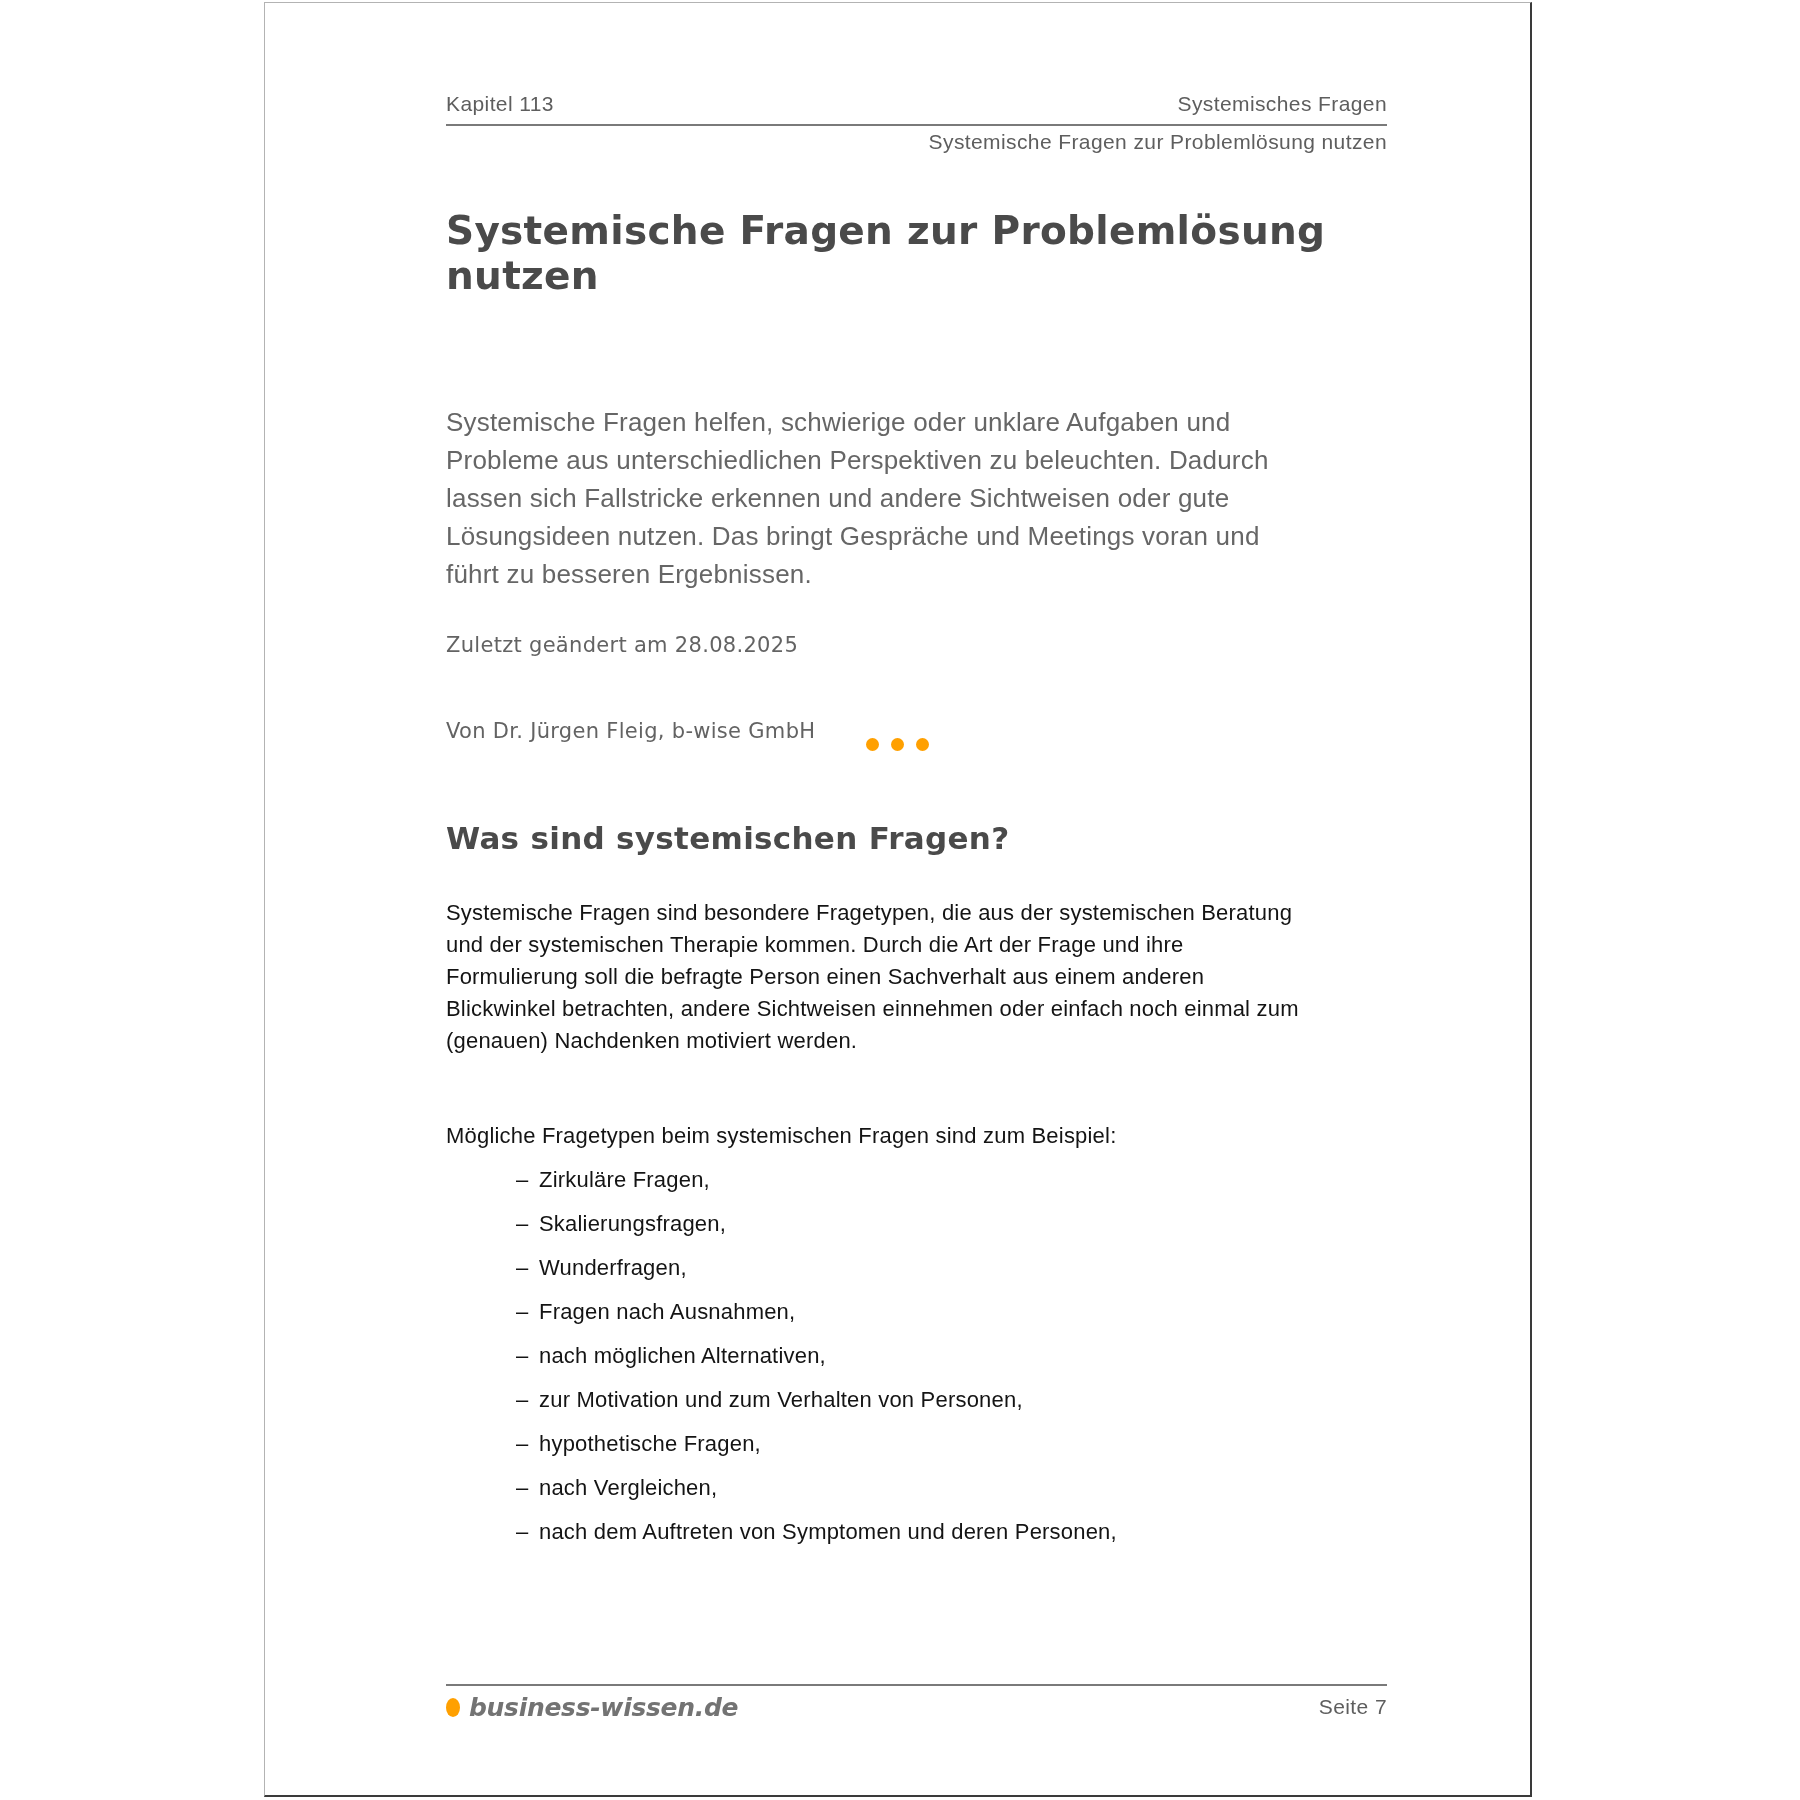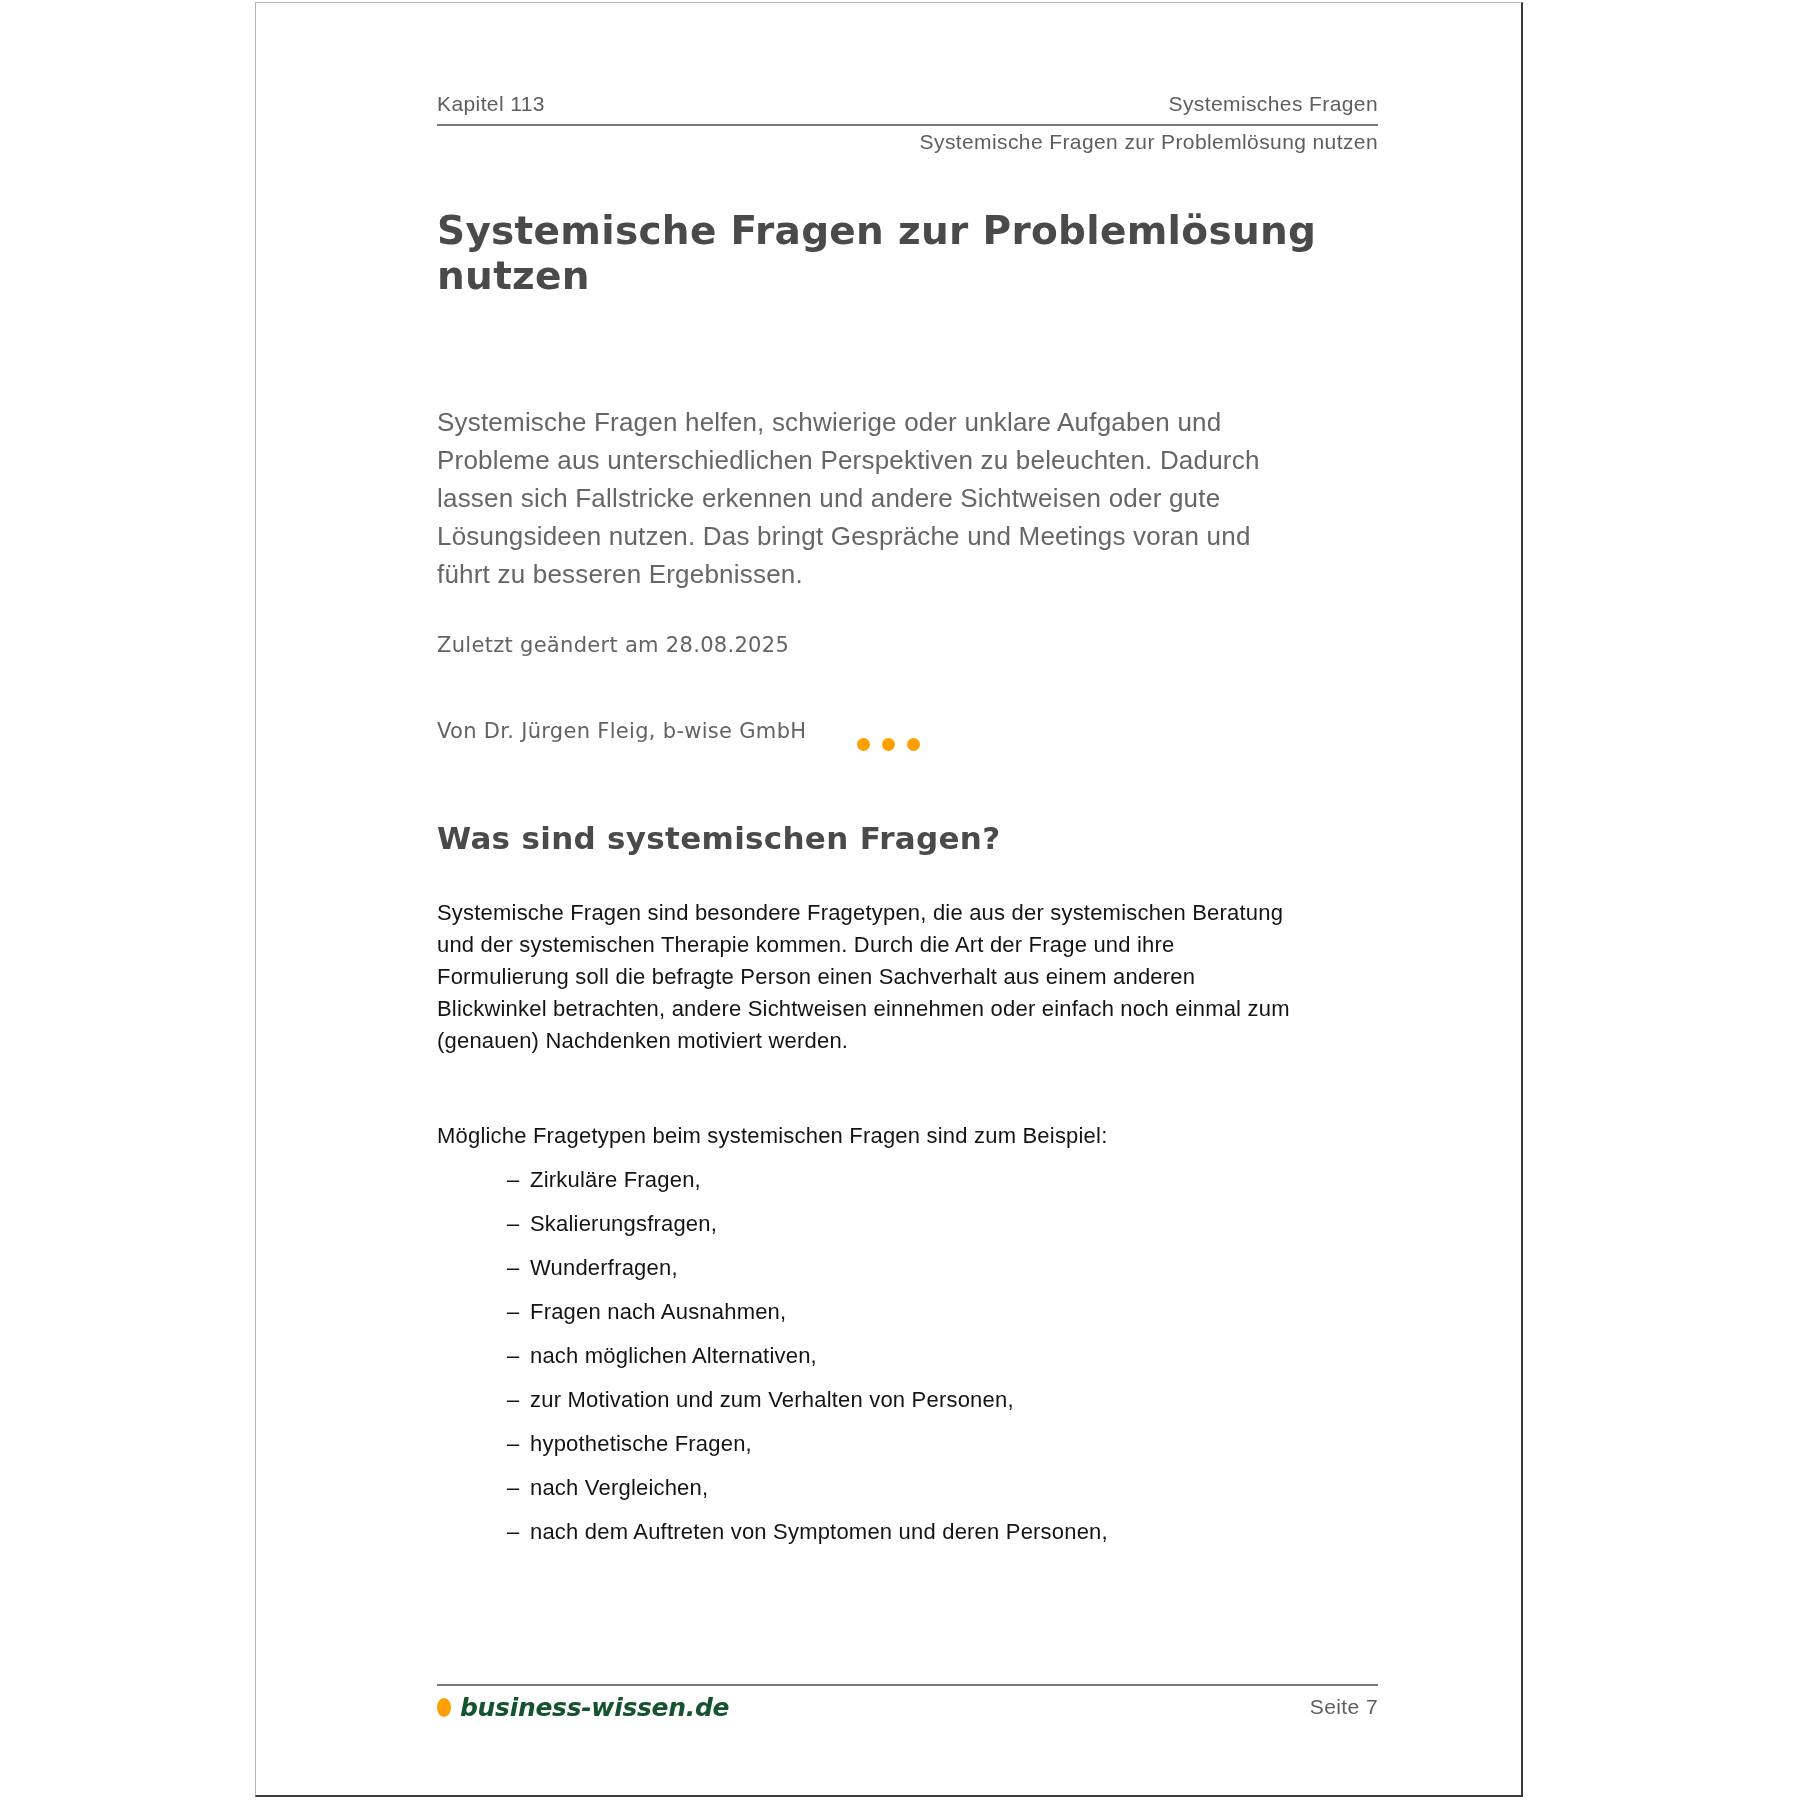--- a/index.html
+++ b/index.html
@@ -1,18 +1,18 @@
 <!DOCTYPE html>
 <html><head>
 <meta charset="utf-8">
 <style>
   html,body{margin:0;padding:0;background:#ffffff;}
   body{width:1800px;height:1800px;position:relative;font-family:"Liberation Sans",sans-serif;}
   .page{
-    position:absolute;left:255px;top:2px;width:1265px;height:1792px;background:#ffffff;
+    position:absolute;left:264px;top:2px;width:1265px;height:1792px;background:#ffffff;
     border-top:1px solid #b3b3b3;border-left:1px solid #b3b3b3;
     border-right:2px solid #3a3a3a;border-bottom:2px solid #3a3a3a;
   }
   .abs{position:absolute;}
   .content-x{left:181px;width:941px;}
 
   
   .header-row{top:88px;display:flex;justify-content:space-between;
     font-size:21px;line-height:26px;color:#5e5e5e;letter-spacing:.4px;white-space:nowrap;}
   .header-rule{top:121px;height:2px;background:#7a7a7a;}
@@ -48,21 +48,21 @@
   .qlist{top:1155px;font-size:22px;color:#141414;letter-spacing:.2px;}
   .qitem{display:flex;height:44px;line-height:44px;padding-left:70px;white-space:nowrap;}
   .qmark{width:23px;flex:0 0 23px;}
 
   
   .footer-rule{top:1681px;height:2px;background:#7a7a7a;}
   .footer-row{top:1686px;height:36px;display:flex;justify-content:space-between;align-items:center;}
   .brand{display:flex;align-items:center;gap:9px;}
   .brand-dot{width:14px;height:19px;border-radius:50%;background:#ffa000;}
   .brand-name{font-family:"DejaVu Sans",sans-serif;font-weight:bold;font-style:italic;
-    font-size:25px;color:#14532d;letter-spacing:-0.3px;}
+    font-size:25px;color:#737373;letter-spacing:-0.3px;}
   .page-num{font-size:21px;color:#5e5e5e;letter-spacing:.4px;}
 </style>
 </head>
 <body>
 
 <div class="page">
 
   <div class="abs content-x header-row">
     <span>Kapitel 113</span>
     <span>Systemisches Fragen</span>

